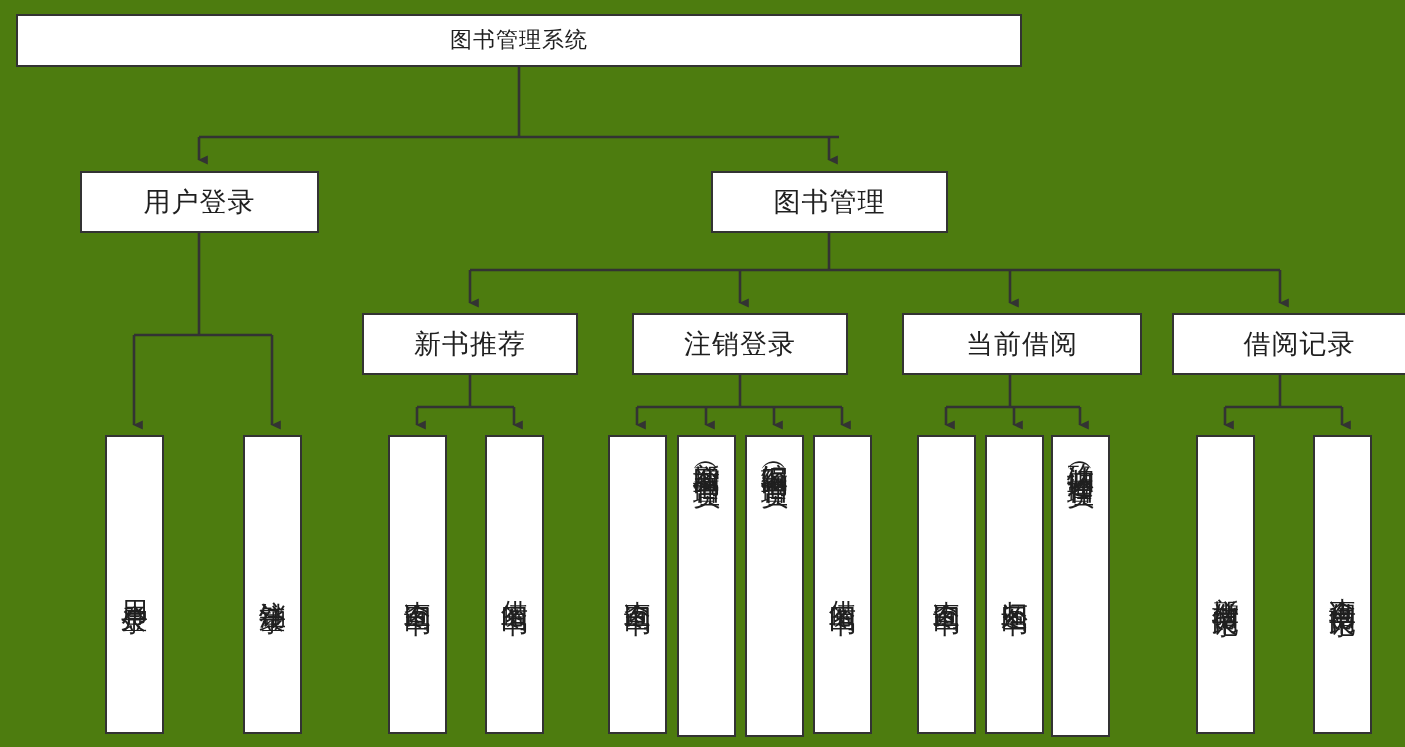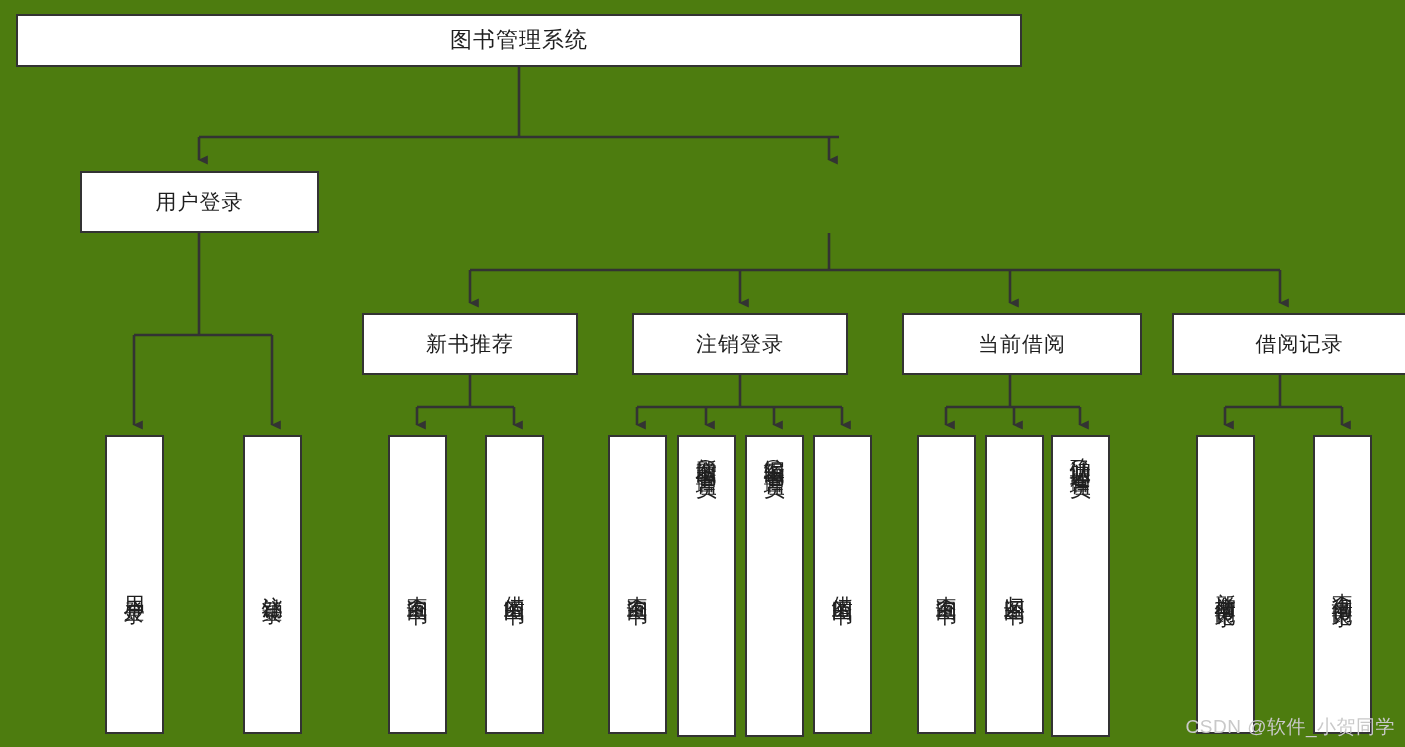--- a/index.html
+++ b/index.html
@@ -13,21 +13,21 @@
   .node{
     position:absolute;
     box-sizing:border-box;
     border:2.5px solid #333333;
     background:#ffffff;
     display:flex;
     align-items:center;
     justify-content:center;
   }
   .node .lbl{
-    font-size:21px;
+    font-size:27px;
     line-height:1.12;
     color:#1f1f1f;
     letter-spacing:1px;
     white-space:nowrap;
   }
   .node.vertical .lbl{
     writing-mode:vertical-rl;
     text-orientation:upright;
     letter-spacing:3px;
     white-space:normal;
@@ -105,20 +105,23 @@
     </g>
   </svg>
 
   <div class="node root" style="left:16px;top:14px;width:1006px;height:53px;">
     <span class="lbl">图书管理系统</span>
   </div>
 
   <div class="node" style="left:80px;top:171px;width:239px;height:62px;">
     <span class="lbl">用户登录</span>
   </div>
+  <div class="node" style="left:711px;top:171px;width:237px;height:62px;">
+    <span class="lbl">图书管理</span>
+  </div>
 
   <div class="node" style="left:362px;top:313px;width:216px;height:62px;">
     <span class="lbl">新书推荐</span>
   </div>
   <div class="node" style="left:632px;top:313px;width:216px;height:62px;">
     <span class="lbl">注销登录</span>
   </div>
   <div class="node" style="left:902px;top:313px;width:240px;height:62px;">
     <span class="lbl">当前借阅</span>
   </div>
@@ -163,15 +166,14 @@
     <span class="lbl">确认归还（管理员）</span>
   </div>
 
   <div class="node vertical centered" style="left:1196px;top:435px;width:59px;height:299px;">
     <span class="lbl">新增借阅记录</span>
   </div>
   <div class="node vertical centered" style="left:1313px;top:435px;width:59px;height:299px;">
     <span class="lbl">查询借阅记录</span>
   </div>
 
-  <div class="watermark">CSDN @软件_小贺同学</div>
 
 </div>
 
 </body></html>

